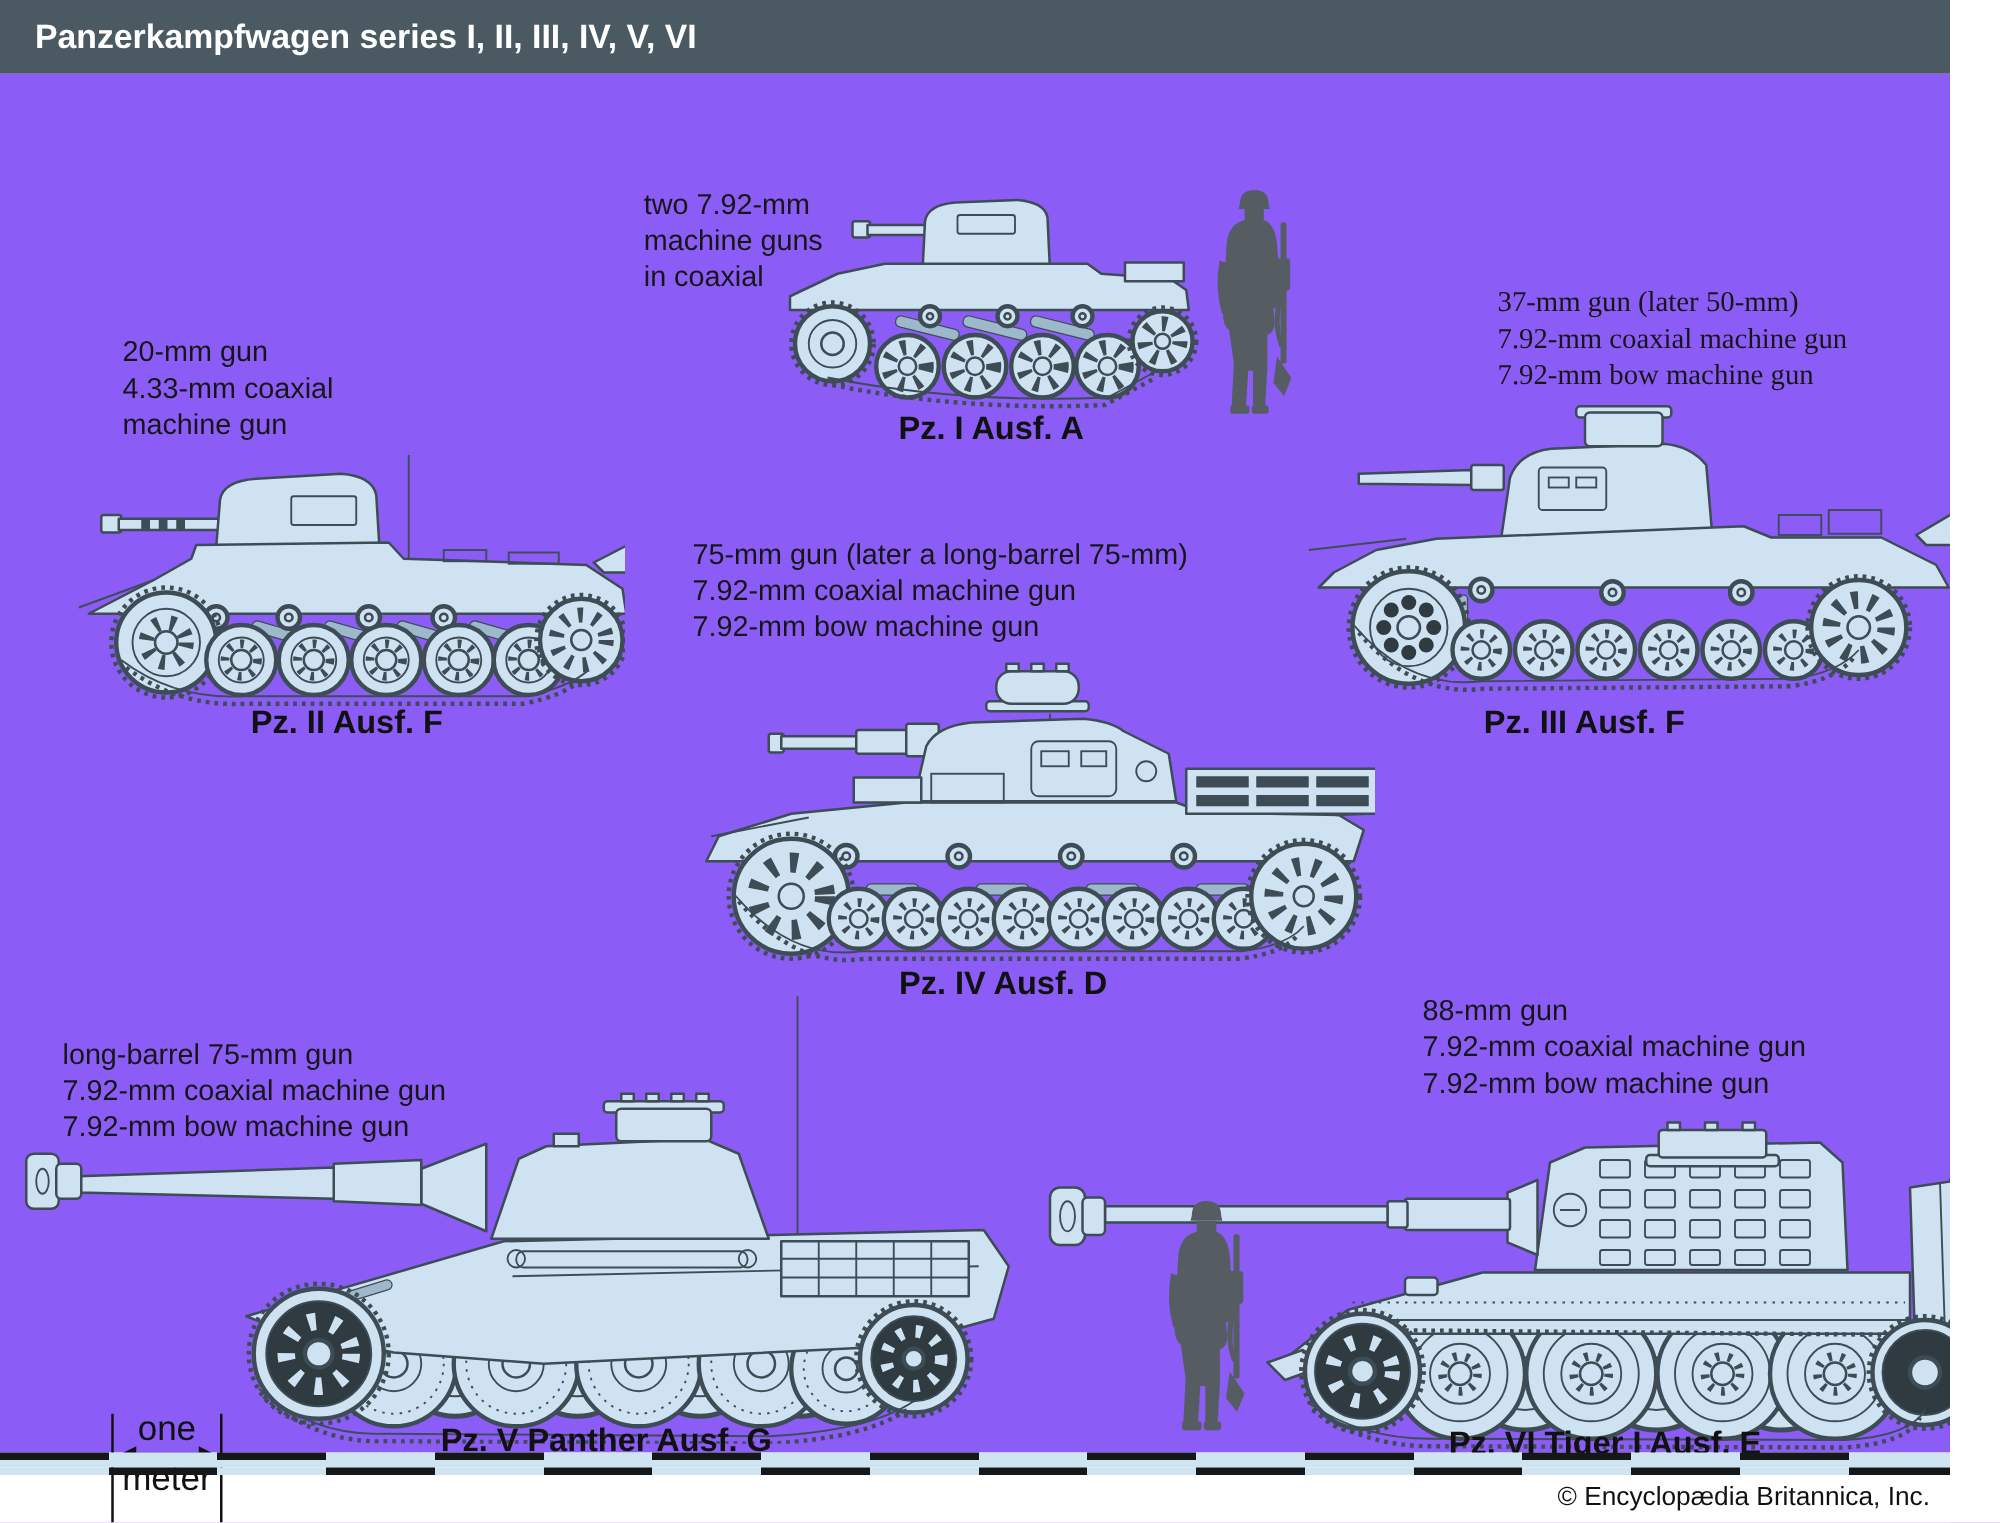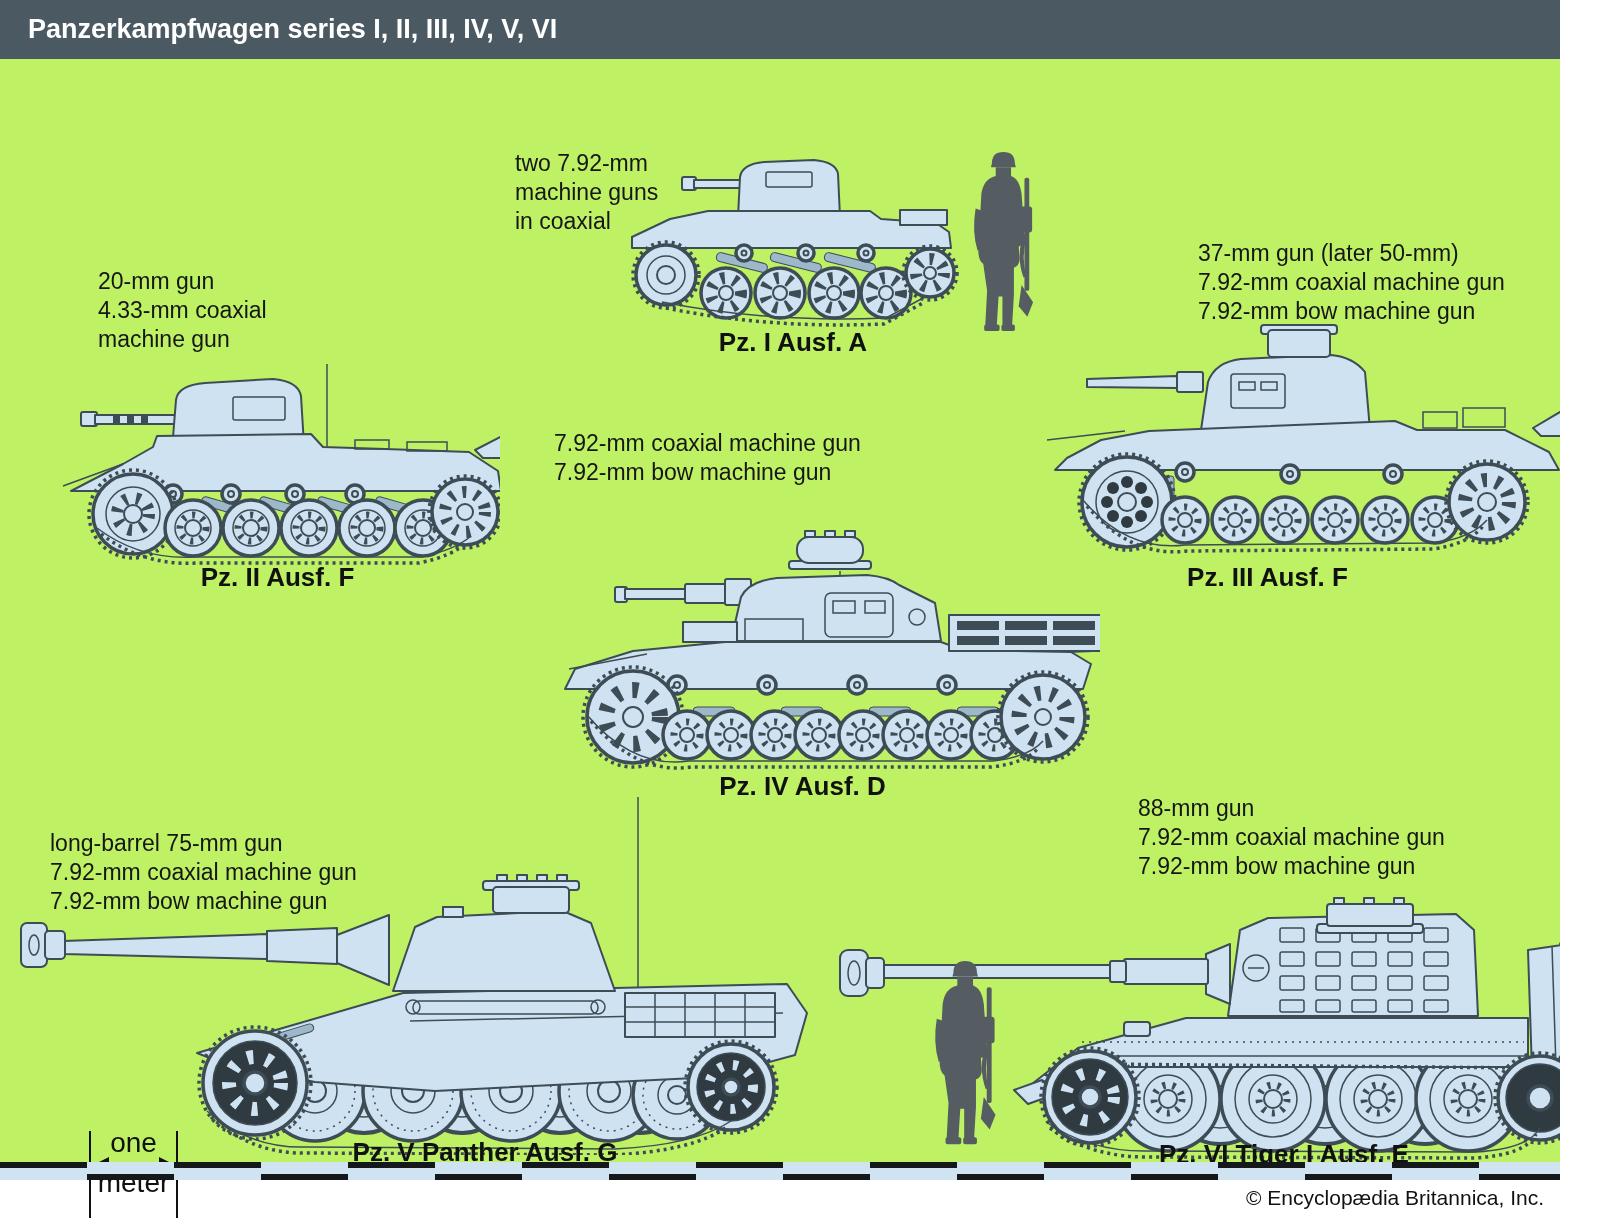--- a/index.html
+++ b/index.html
@@ -1,20 +1,20 @@
 <!DOCTYPE html>
 <html><head>
 <meta charset="utf-8">
 <style>
   html,body{margin:0;padding:0;background:#ffffff;}
   .page{position:relative;width:1560px;height:1218px;background:#ffffff;overflow:hidden;
         font-family:"Liberation Sans", sans-serif;color:#1a1a1a;}
   .header{position:absolute;left:0;top:0;width:1600px;height:59px;background:#4a5962;}
   .header .title{position:absolute;left:28px;top:0;line-height:59px;font-size:27px;font-weight:bold;color:#ffffff;}
-  .main{position:absolute;left:0;top:59px;width:1600px;height:1103px;background:#bef264;}
+  .main{position:absolute;left:0;top:59px;width:1600px;height:1103px;background:#8b5cf6;}
   .anno{position:absolute;font-size:23px;line-height:29px;color:#161616;}
   .tanklabel{position:absolute;text-align:center;font-size:26px;font-weight:bold;color:#111;}
   .tanksvg{position:absolute;}
   .soldier{position:absolute;}
   
   .tk{fill:#cfe2f1;stroke:#3e4c56;stroke-width:2;stroke-linejoin:round;}
   .ln{fill:none;stroke:#3e4c56;stroke-width:1.5;}
   .rv{fill:none;stroke:#3e4c56;stroke-width:1.5;stroke-dasharray:2 5;}
   .th{fill:none;stroke:#3e4c56;stroke-width:3.5;stroke-dasharray:3 4;}
   .rim{fill:#cfe2f1;stroke:#3e4c56;stroke-width:3.5;}
@@ -184,21 +184,21 @@
       </g>
       <circle class="th" cx="410" cy="160" r="36"></circle>
       <circle class="rim" cx="410" cy="160" r="33"></circle>
       <circle class="spk" cx="410" cy="160" r="20"></circle>
       <circle class="tk" cx="410" cy="160" r="8"></circle>
       <path class="ln" d="M42,176 Q84,208 140,205 L366,205 Q400,198 416,184"></path>
       <path class="th" d="M46,182 Q88,214 142,211 L364,211 Q398,204 412,190"></path>
     </svg>
     <div class="tanklabel" style="left:55px;top:503px;width:445px;">Pz. II Ausf. F</div>
 
-    <div class="anno" style="left:1198px;top:180px;">
+    <div class="anno" style="left:1198px;top:168px;font-family:Liberation Serif, serif;">
       <div>37-mm gun (later 50-mm)</div>
       <div>7.92-mm coaxial machine gun</div>
       <div>7.92-mm bow machine gun</div>
     </div>
     <svg class="tanksvg" style="left:1035px;top:253px;" width="535" height="255" viewBox="0 0 535 255">
       <line class="ln" x1="92" y1="148" x2="452" y2="154"></line>
       <line class="th" x1="98" y1="144" x2="448" y2="150"></line>
       <path class="tk" d="M52,67 L142,64 L142,76 L52,75 Z"></path>
       <rect class="tk" x="142" y="60" width="26" height="20" rx="2"></rect>
       <path class="tk" d="M166,118 L173,70 Q180,50 206,47 L296,43 Q318,45 330,60 L335,118 Z"></path>
@@ -257,20 +257,21 @@
       <circle class="th" cx="452" cy="190" r="41"></circle>
       <circle class="rim" cx="452" cy="190" r="38"></circle>
       <circle class="spk" cx="452" cy="190" r="22" style="stroke-width:14;stroke-dasharray:5 9;"></circle>
       <circle class="tk" cx="452" cy="190" r="9"></circle>
       <path class="ln" d="M48,188 Q92,240 150,233 L400,231 Q436,226 452,208"></path>
       <path class="th" d="M52,194 Q96,246 152,239 L398,237 Q434,232 448,214"></path>
     </svg>
     <div class="tanklabel" style="left:1000px;top:503px;width:535px;">Pz. III Ausf. F</div>
 
     <div class="anno" style="left:554px;top:370px;">
+      <div>75-mm gun (later a long-barrel 75-mm)</div>
       <div>7.92-mm coaxial machine gun</div>
       <div>7.92-mm bow machine gun</div>
     </div>
     <svg class="tanksvg" style="left:535px;top:462px;" width="565" height="256" viewBox="0 0 565 256">
       <line class="ln" x1="98" y1="152" x2="508" y2="156"></line>
       <line class="th" x1="104" y1="147" x2="504" y2="151"></line>
       <line class="ln" x1="305" y1="50" x2="305" y2="100"></line>
       <rect class="tk" x="80" y="66" width="12" height="15" rx="2"></rect>
       <rect class="tk" x="90" y="68" width="62" height="10"></rect>
       <rect class="tk" x="150" y="63" width="42" height="19" rx="2"></rect>

